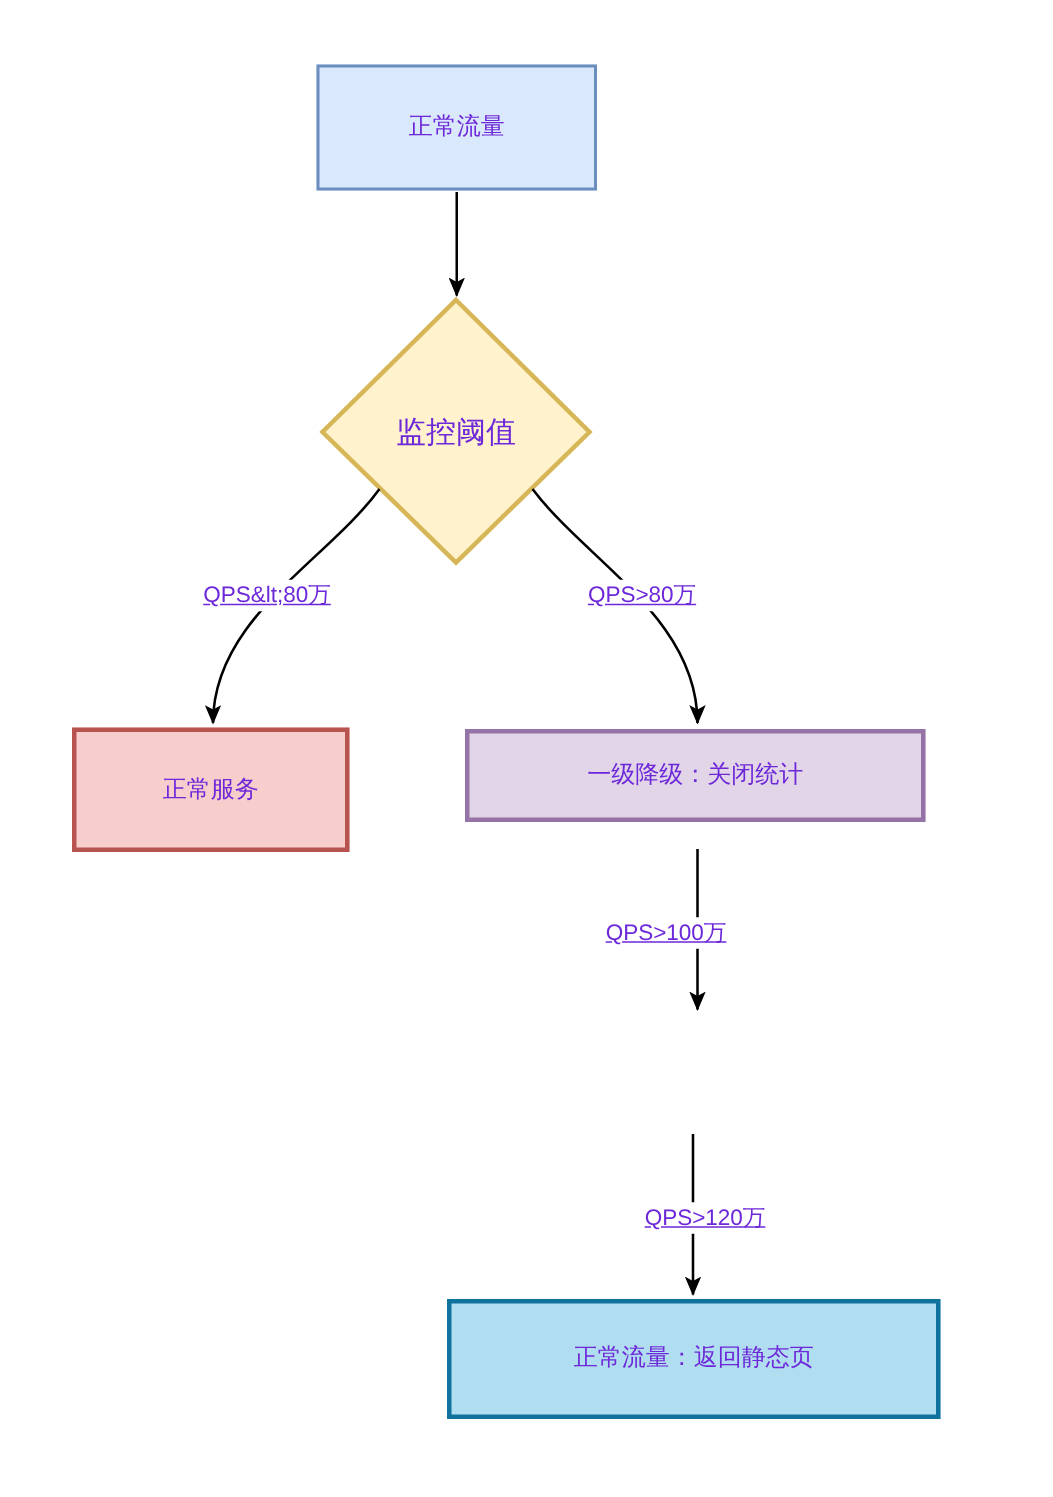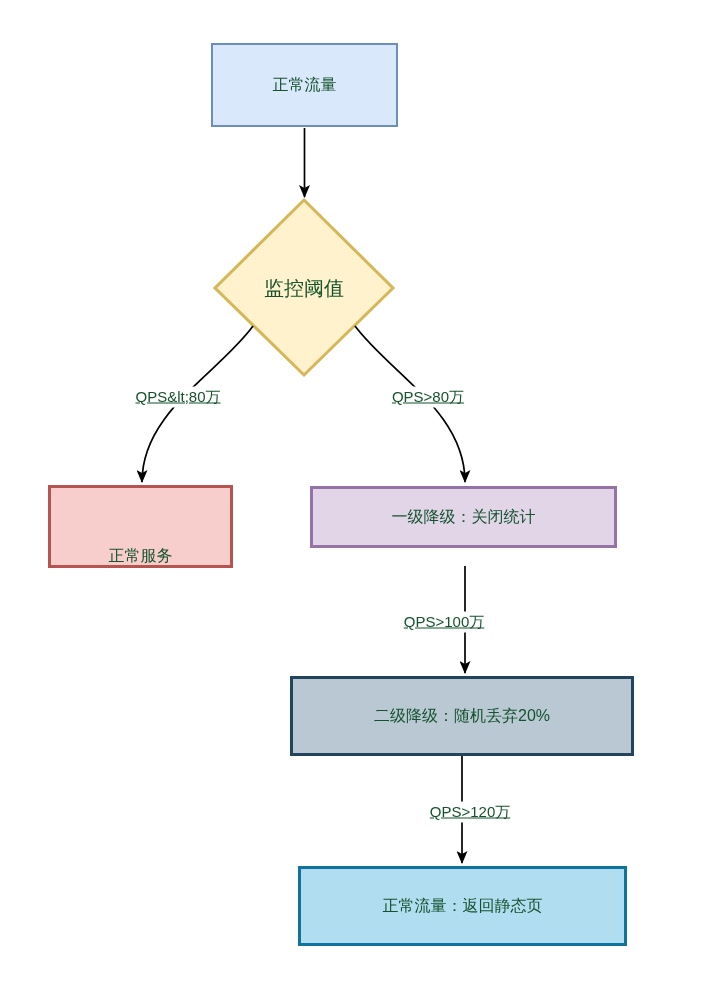--- a/index.html
+++ b/index.html
@@ -55,21 +55,21 @@
     background: #ffffff;
     padding: 1px 2px;
     font-size: 15px;
     white-space: nowrap;
     text-decoration: underline;
   }
 </style>
 </head>
 <body>
 
-<div class="canvas" style="background-color: rgb(255, 255, 255); color: #14532d;">
+<div class="canvas" style="background-color: rgb(255, 255, 255); color: #6d28d9;">
 
   <svg class="edges-layer" width="702" height="998" viewBox="0 0 702 998">
     <defs>
       <marker id="arrow" markerUnits="userSpaceOnUse" markerWidth="13" markerHeight="11" viewBox="0 0 13 11" refX="12" refY="5.5" orient="auto">
         <path d="M 0 0 L 13 5.5 L 0 11 L 3 5.5 Z" fill="#000000"></path>
       </marker>
     </defs>
 
     <path class="edge" d="M 304.5 128 L 304.5 197" marker-end="url(#arrow)" stroke="#000000"></path>
 
@@ -81,31 +81,28 @@
 
     <path class="edge" d="M 465 566 L 465 673" marker-end="url(#arrow)" stroke="#000000"></path>
 
     <path class="edge" d="M 462 756 L 462 863" marker-end="url(#arrow)" stroke="#000000"></path>
   </svg>
 
   <div class="node thin-border" style="left: 211px; top: 43px; width: 187px; height: 84px; background-color: rgb(218, 232, 252); border-color: rgb(108, 142, 191);">
     <span>正常流量</span>
   </div>
 
-  <div class="node" style="left: 48px; top: 485px; width: 185px; height: 83px; background-color: rgb(248, 206, 204); border-color: rgb(184, 84, 80); align-items: flex-end;">
+  <div class="node" style="left: 48px; top: 485px; width: 185px; height: 83px; background-color: rgb(248, 206, 204); border-color: rgb(184, 84, 80);">
     <span>正常服务</span>
   </div>
 
   <div class="node" style="left: 310px; top: 486px; width: 307px; height: 62px; background-color: rgb(225, 213, 231); border-color: rgb(150, 115, 166);">
     <span>一级降级：关闭统计</span>
   </div>
 
-  <div class="node" style="left: 290px; top: 676px; width: 344px; height: 80px; background-color: rgb(186, 200, 211); border-color: rgb(35, 68, 93);">
-    <span>二级降级：随机丢弃20%</span>
-  </div>
 
   <div class="node" style="left: 298px; top: 866px; width: 329px; height: 80px; background-color: rgb(177, 221, 240); border-color: rgb(16, 115, 158);">
     <span>正常流量：返回静态页</span>
   </div>
 
   <div class="diamond-label" style="left:304px; top:288px;">监控阈值</div>
 
   <div class="edge-label" style="left:178px; top:397px;">QPS&amp;lt;80万</div>
 
   <div class="edge-label" style="left:428px; top:397px;">QPS&gt;80万</div>

